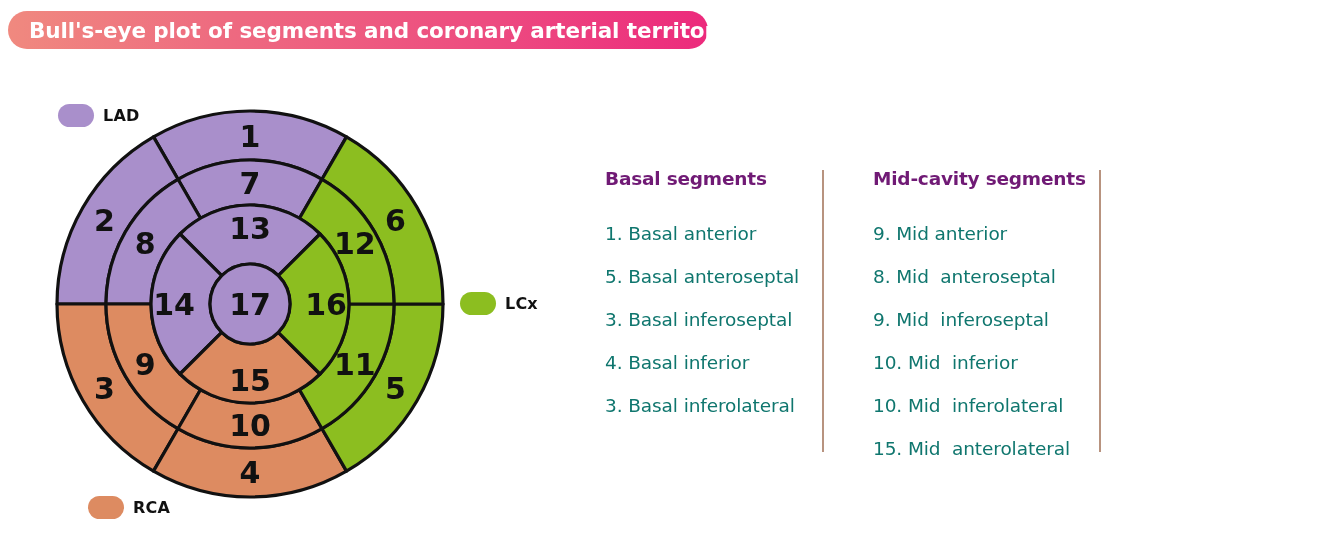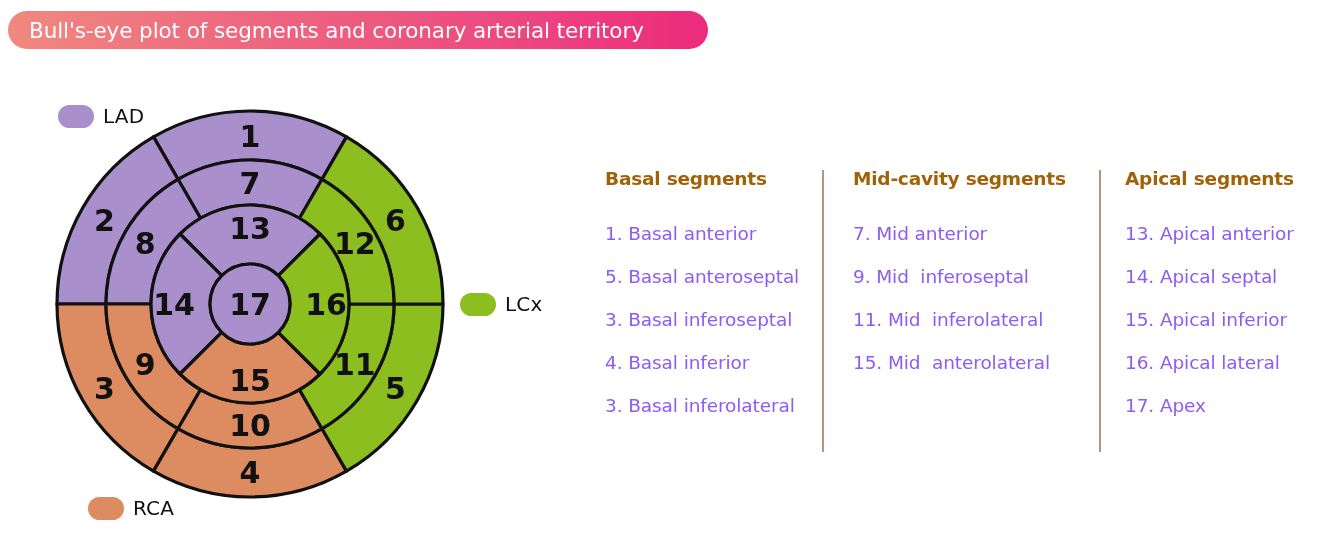--- a/index.html
+++ b/index.html
@@ -26,21 +26,21 @@
     border-radius: 19px;
     background: linear-gradient(90deg, #f0897f 0%, #ee6b80 30%, #ed4a80 70%, #ec2a7c 100%);
     display: flex;
     align-items: center;
     box-sizing: border-box;
     padding-left: 21px;
   }
   #title-text {
     color: #ffffff;
     font-size: 21.5px;
-    font-weight: 400;
+    font-weight: 700;
     letter-spacing: -0.1px;
     white-space: nowrap;
   }
 
   
   #bullseye-wrap {
     position: absolute;
     left: 40px;
     top: 95px;
     width: 430px;
@@ -65,57 +65,57 @@
     gap: 9px;
     white-space: nowrap;
   }
   .legend-swatch {
     width: 36px;
     height: 23px;
     border-radius: 12px;
     flex: none;
   }
   .legend-label {
-    font-size: 20px;
-    font-weight: normal;
+    font-size: 16px;
+    font-weight: bold;
     color: #111111;
     letter-spacing: 0.2px;
   }
   #legend-lad { left: 58px; top: 104px; }
   #legend-lcx { left: 460px; top: 292px; }
   #legend-rca { left: 88px; top: 496px; }
 
   
   #segment-lists {
     position: absolute;
     left: 605px;
     top: 168px;
     width: 700px;
     height: 300px;
   }
   .seg-column {
     position: absolute;
     top: 0;
   }
   #column-basal { left: 0px;   width: 215px; }
-  #column-mid   { left: 248px; width: 215px; }
+  #column-mid   { left: 268px; width: 215px; }
   #column-apical{ left: 520px; width: 190px; }
 
   .col-heading {
     font-size: 18.5px;
     font-weight: bold;
-    color: #a16207;
+    color: #701a75;
     margin: 0 0 34px 0;
     white-space: nowrap;
     letter-spacing: -0.2px;
   }
   .col-item {
     font-size: 18.5px;
     font-weight: 400;
-    color: #8b5cf6;
+    color: #0f766e;
     margin-bottom: 22px;
     white-space: pre;
     letter-spacing: -0.1px;
   }
 
   .col-divider {
     position: absolute;
     top: 2px;
     width: 2px;
     height: 282px;
@@ -198,33 +198,25 @@
         <div class="col-item">4. Basal inferior</div>
         <div class="col-item">3. Basal inferolateral</div>
       </div>
   </div>
 
   <div class="col-divider" id="divider-1" style="background: rgb(184, 147, 127);"></div>
 
   <div class="seg-column" id="column-mid">
     <div class="col-heading">Mid-cavity segments</div>
     <div class="col-items" id="items-mid">
-        <div class="col-item">7. Mid anterior</div>
+        <div class="col-item">9. Mid anterior</div>
+        <div class="col-item">8. Mid  anteroseptal</div>
         <div class="col-item">9. Mid  inferoseptal</div>
-        <div class="col-item">11. Mid  inferolateral</div>
+        <div class="col-item">10. Mid  inferior</div>
+        <div class="col-item">10. Mid  inferolateral</div>
         <div class="col-item">15. Mid  anterolateral</div>
       </div>
   </div>
 
   <div class="col-divider" id="divider-2" style="background: rgb(184, 147, 127);"></div>
 
-  <div class="seg-column" id="column-apical">
-    <div class="col-heading">Apical segments</div>
-    <div class="col-items" id="items-apical">
-        <div class="col-item">13. Apical anterior</div>
-        <div class="col-item">14. Apical septal</div>
-        <div class="col-item">15. Apical inferior</div>
-        <div class="col-item">16. Apical lateral</div>
-        <div class="col-item">17. Apex</div>
-      </div>
-  </div>
 
 </div>
 
 </body></html>

